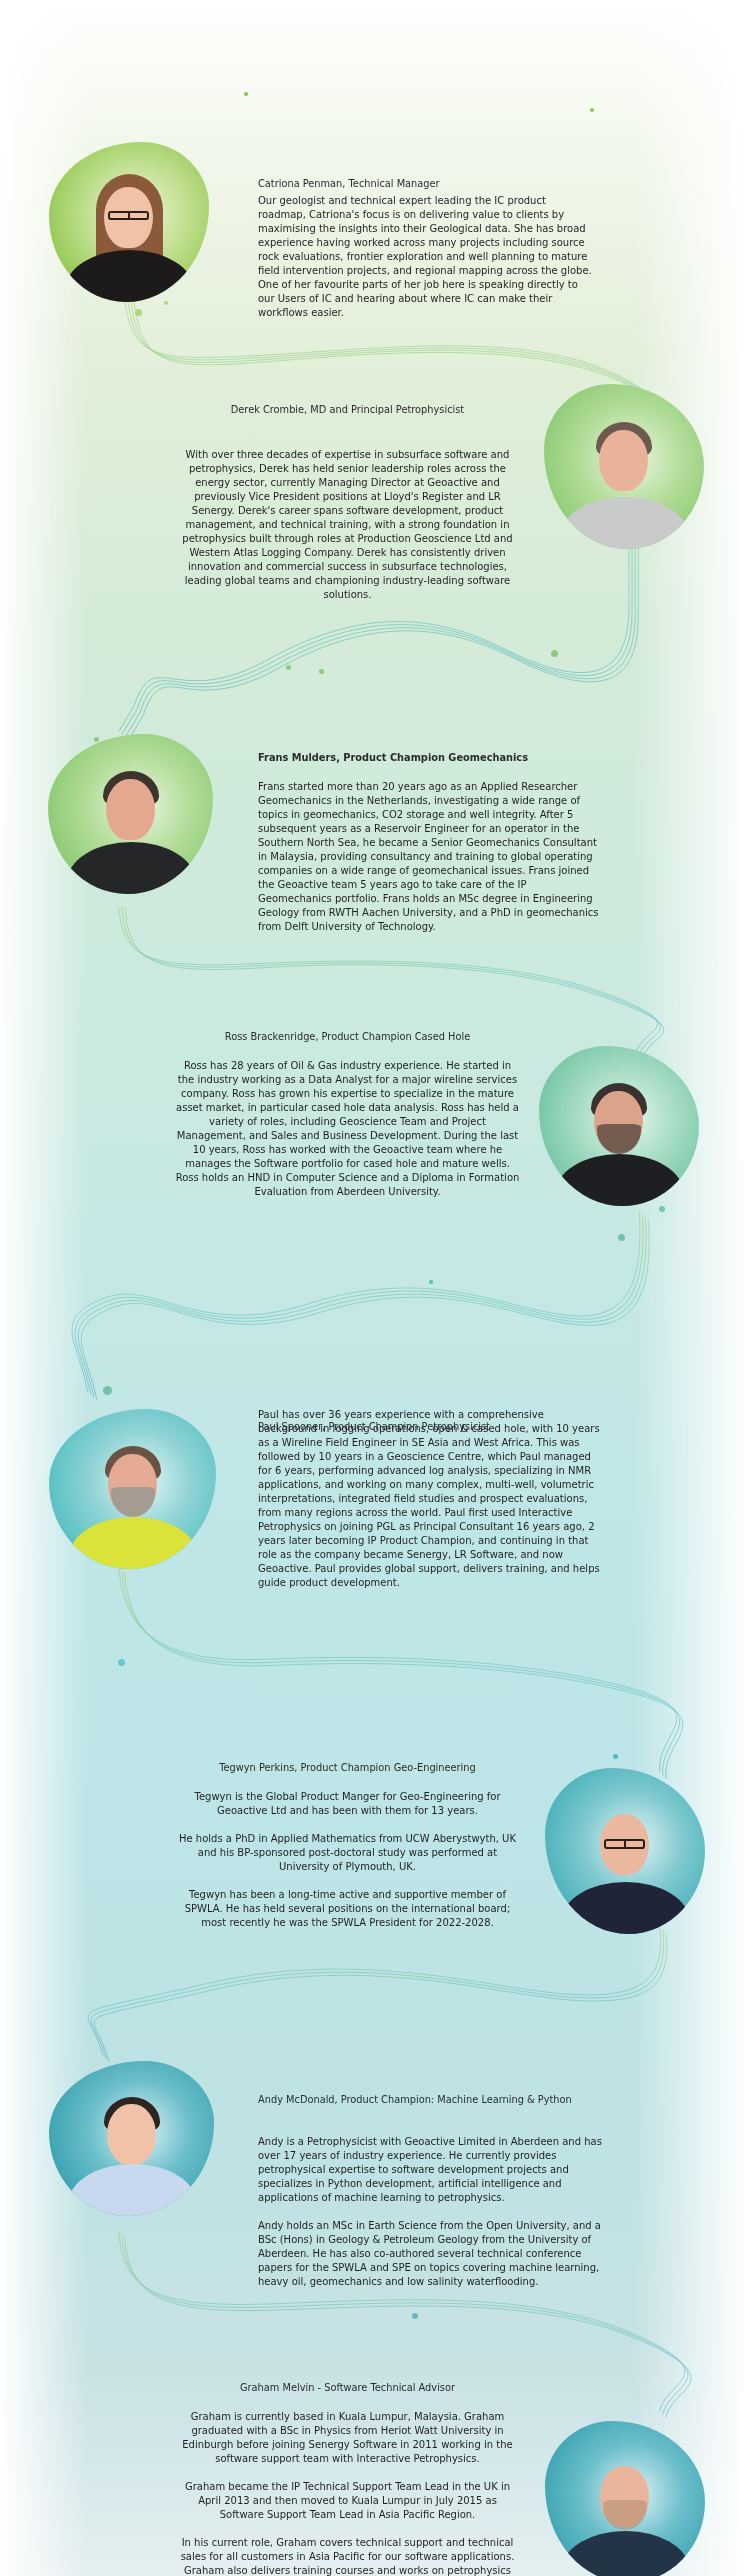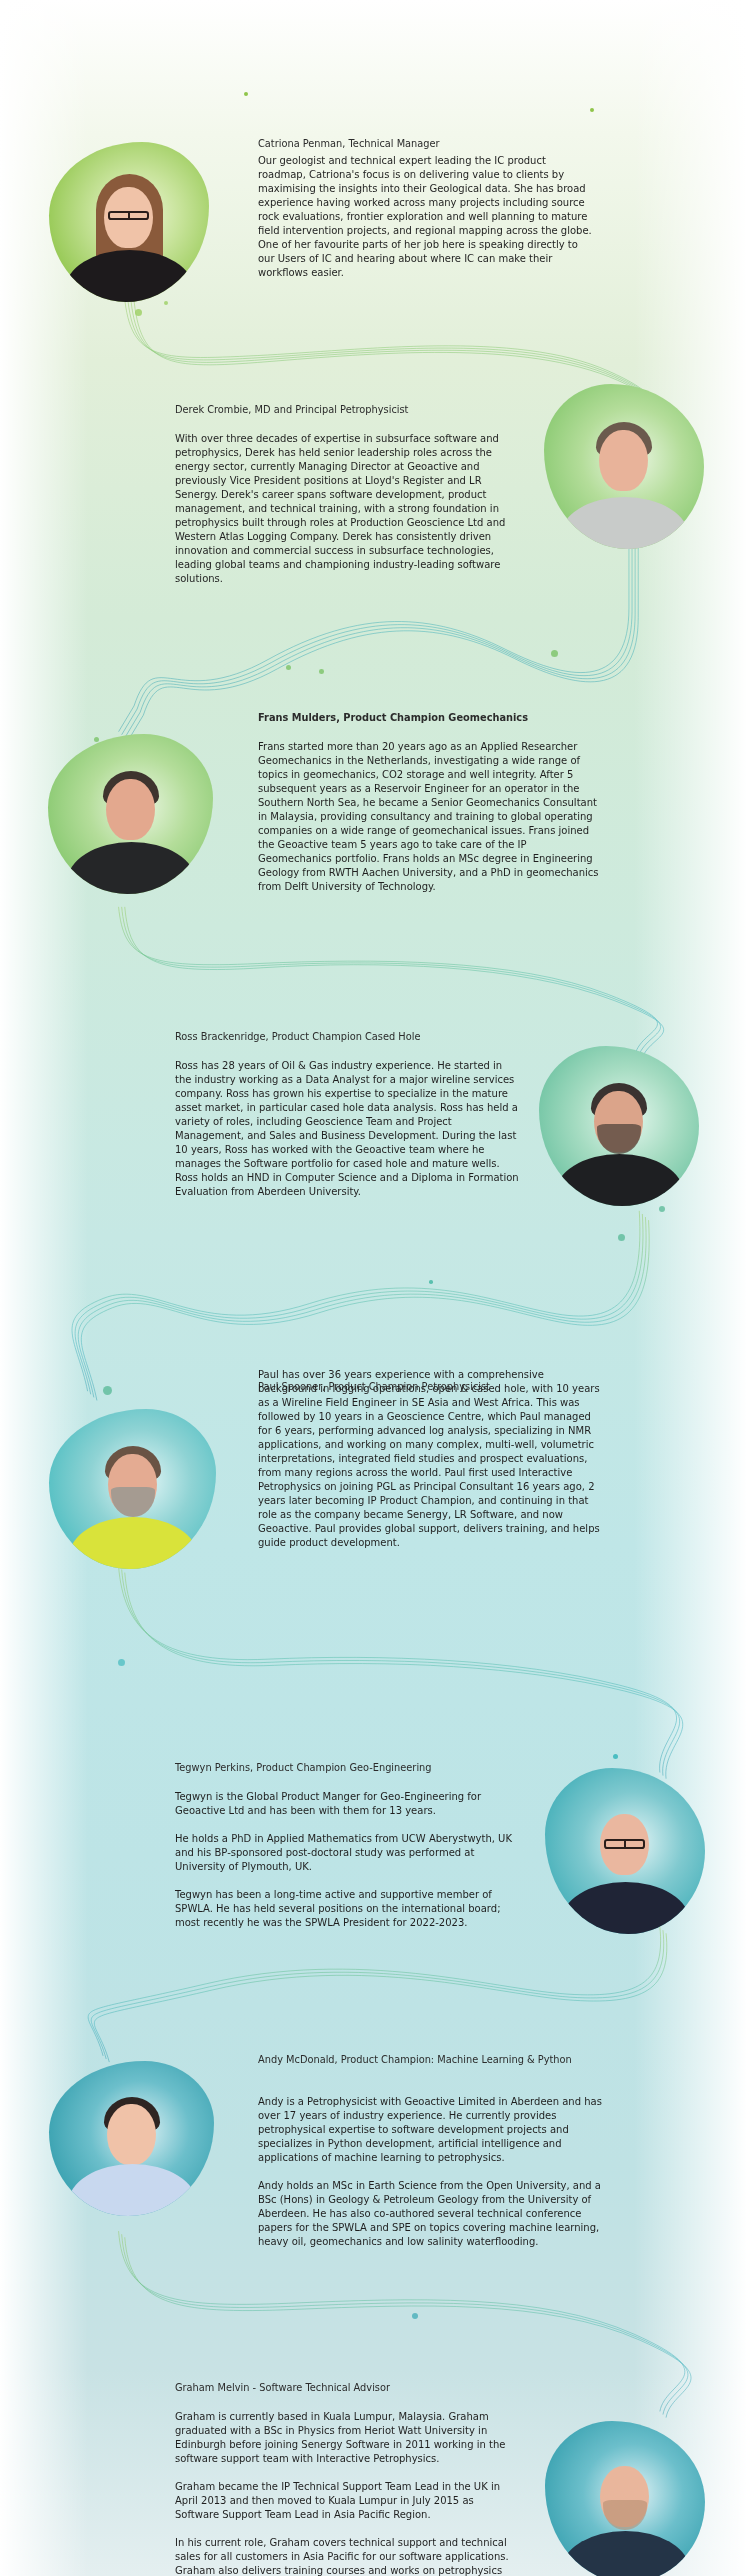--- a/index.html
+++ b/index.html
@@ -86,22 +86,22 @@
     color: #2b2b2b;
   }
   .bio {
     position: absolute;
     font-size: 10px;
     line-height: 14px;
     color: #1f1f1f;
   }
   .bio p { margin-bottom: 14px; }
   .bio p:last-child { margin-bottom: 0; }
-  .left-text { left: 258px; width: 340px; text-align: left; }
-  .right-text { left: 175px; width: 345px; text-align: left; }
+  .left-text { left: 258px; width: 340px; text-align: left; margin-top: 40px; }
+  .right-text { left: 175px; width: 345px; text-align: center; }
 
   .dot { position: absolute; border-radius: 50%; }
 </style>
 </head>
 <body>
 
 <div class="bg"></div>
 <div class="bg-fade"></div>
 
 <svg class="waves" viewBox="0 0 1449 5306" preserveAspectRatio="none">
@@ -171,21 +171,21 @@
 
 <section class="member" style="top:0;">
   <div class="blob shape-b green2" style="left:544px;top:384px;width:160px;height:165px;">
     <div class="portrait">
       <div class="hair" style="background:#6b5a4d;"></div>
       <div class="head" style="background:#e8b39a;"></div>
       <div class="body" style="background:#c8cbc9;"></div>
     </div>
   </div>
   <div class="name right-text" style="top:403px;">Derek Crombie, MD and Principal Petrophysicist</div>
-  <div class="bio right-text" style="top:432px;">
+  <div class="bio right-text" style="top:448px;">
     <p>With over three decades of expertise in subsurface software and petrophysics, Derek has held senior leadership roles across the energy sector, currently Managing Director at Geoactive and previously Vice President positions at Lloyd's Register and LR Senergy. Derek's career spans software development, product management, and technical training, with a strong foundation in petrophysics built through roles at Production Geoscience Ltd and Western Atlas Logging Company. Derek has consistently driven innovation and commercial success in subsurface technologies, leading global teams and championing industry-leading software solutions.</p>
   </div>
 </section>
 
 <section class="member" style="top:0;">
   <div class="blob shape-a green2" style="left:48px;top:734px;width:165px;height:160px;">
     <div class="portrait">
       <div class="hair" style="background:#3e342e;"></div>
       <div class="head" style="background:#e3a88e;"></div>
       <div class="body" style="background:#252628;"></div>
@@ -232,21 +232,21 @@
     <div class="portrait">
       <div class="head" style="background:#eab79f;"></div>
       <div class="glasses"></div>
       <div class="body" style="background:#1f2436;"></div>
     </div>
   </div>
   <div class="name right-text" style="top:1761px;">Tegwyn Perkins, Product Champion Geo-Engineering</div>
   <div class="bio right-text" style="top:1790px;">
     <p>Tegwyn is the Global Product Manger for Geo-Engineering for Geoactive Ltd and has been with them for 13 years.</p>
     <p>He holds a PhD in Applied Mathematics from UCW Aberystwyth, UK and his BP-sponsored post-doctoral study was performed at University of Plymouth, UK.</p>
-    <p>Tegwyn has been a long-time active and supportive member of SPWLA. He has held several positions on the international board; most recently he was the SPWLA President for 2022-2023.</p>
+    <p>Tegwyn has been a long-time active and supportive member of SPWLA. He has held several positions on the international board; most recently he was the SPWLA President for 2022-2028.</p>
   </div>
 </section>
 
 <section class="member" style="top:0;">
   <div class="blob shape-a teal3" style="left:49px;top:2061px;width:165px;height:155px;">
     <div class="portrait">
       <div class="hair" style="background:#2e2522;"></div>
       <div class="head" style="background:#f0c2a8;"></div>
       <div class="body" style="background:#c8d8ef;"></div>
     </div>

